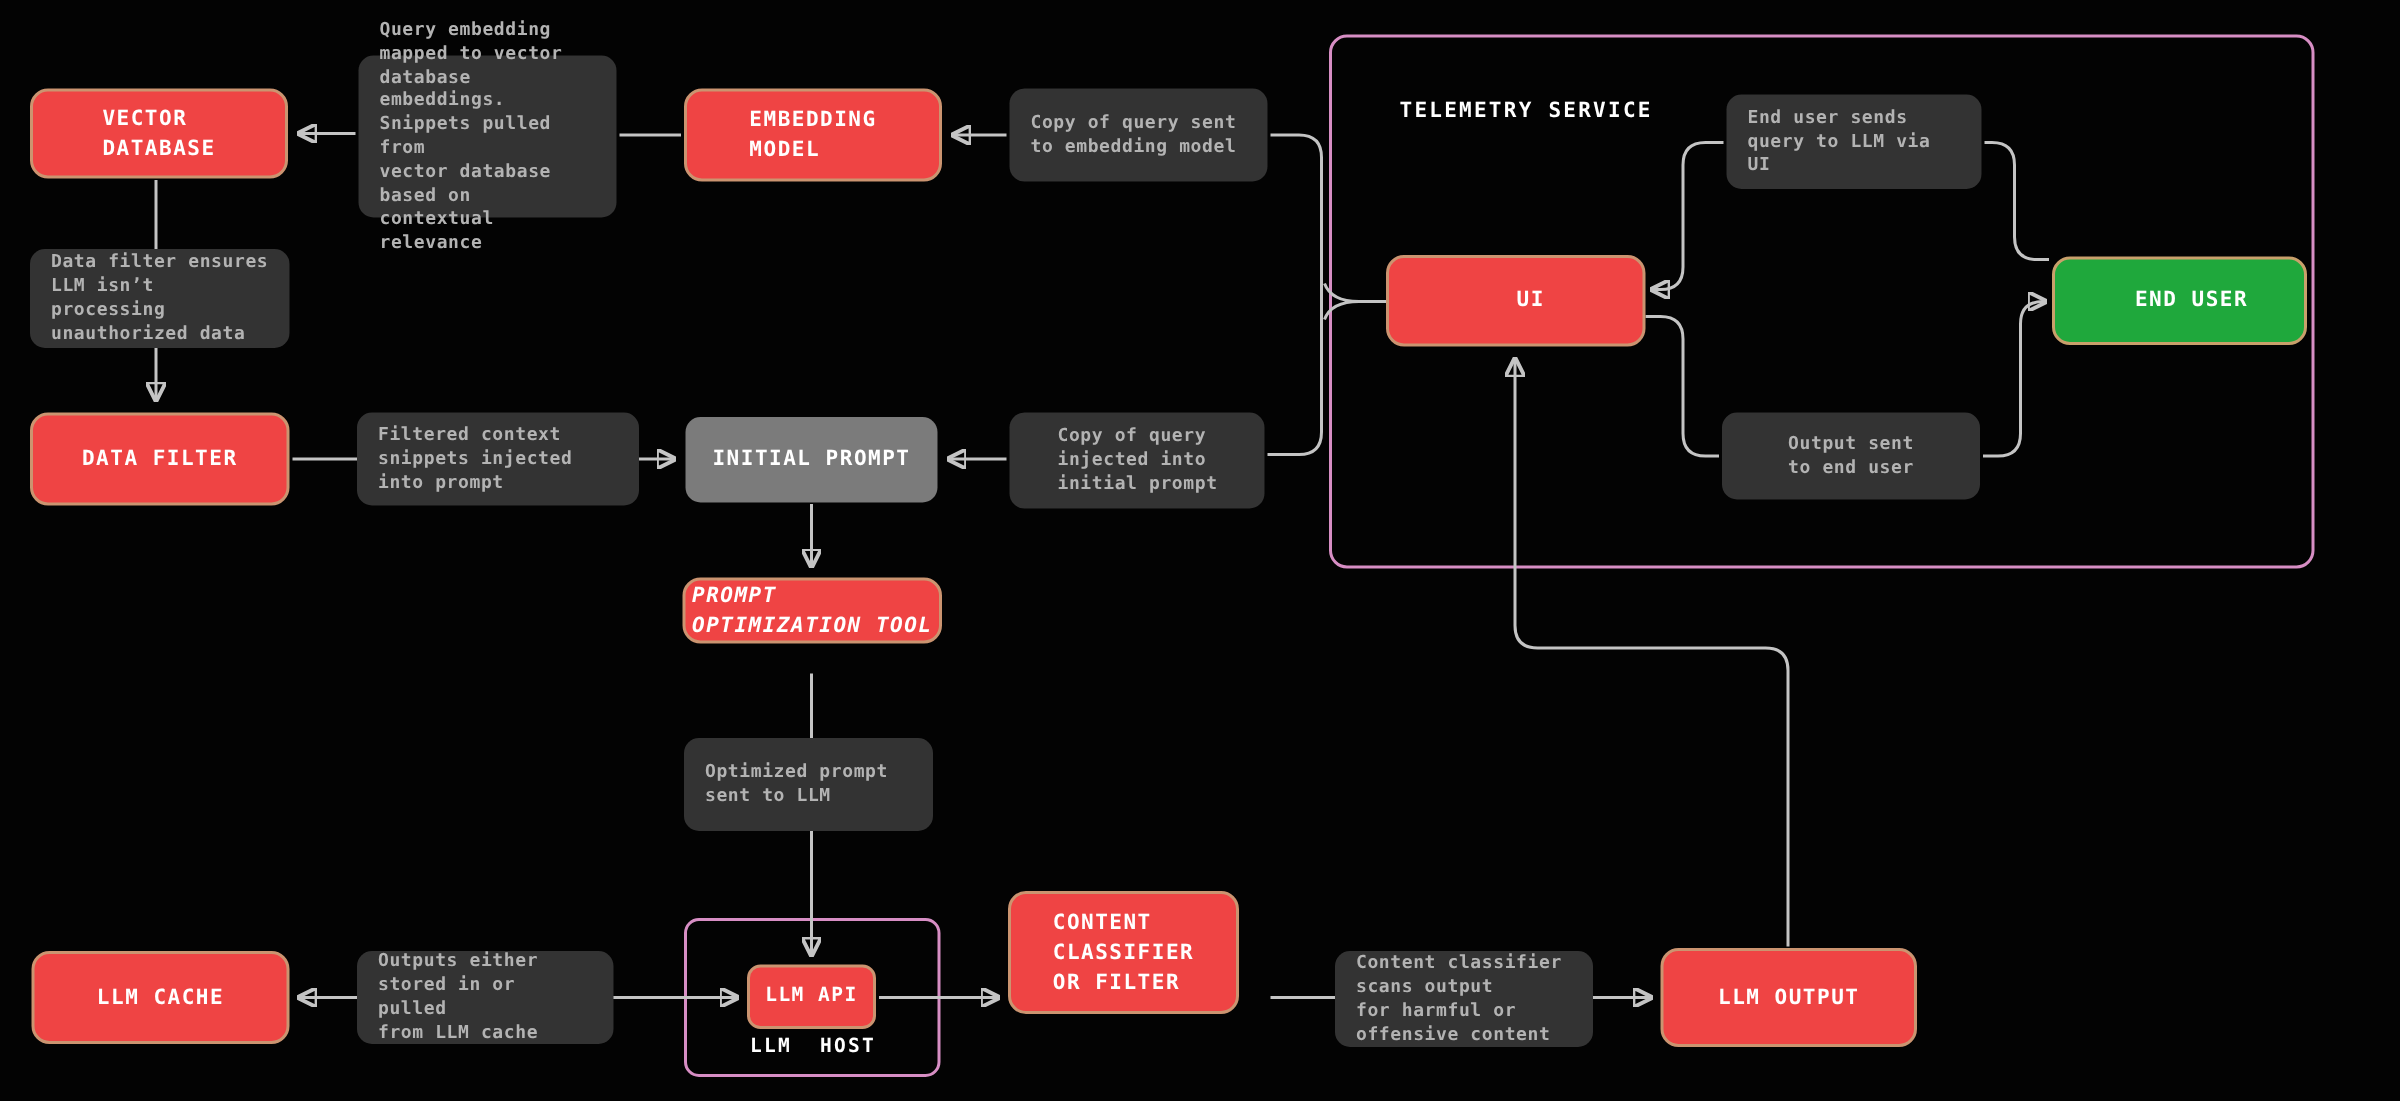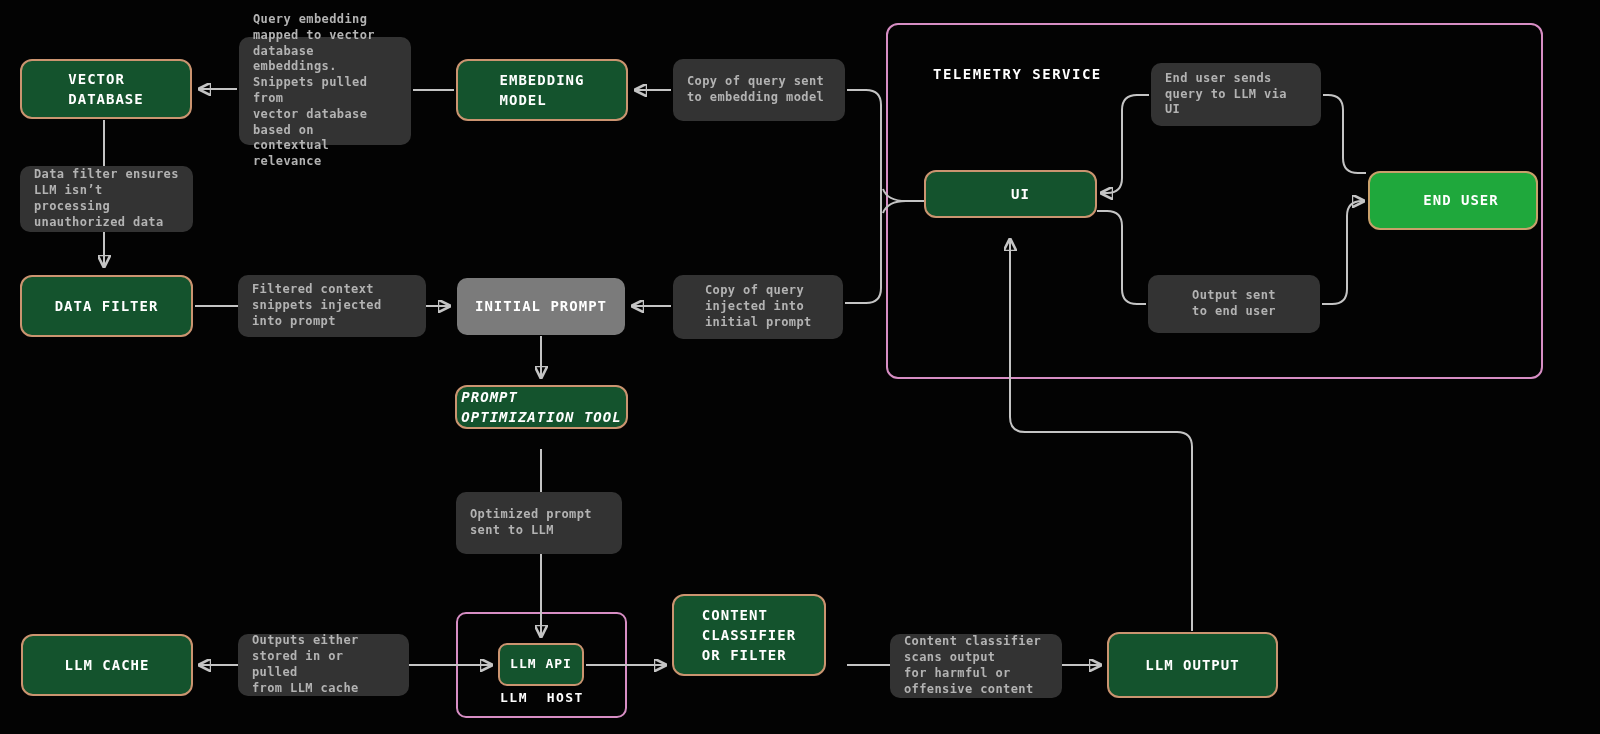--- a/index.html
+++ b/index.html
@@ -11,21 +11,21 @@
   
   .group{
     position:absolute;border:2px solid #d78ec4;border-radius:12px;
     background:transparent;z-index:1;box-sizing:border-box;
   }
   
   svg.wires{position:absolute;left:0;top:0;z-index:2;}
   svg.wires path{fill:none;stroke:#c4c4c4;stroke-width:2;}
   
   .node{
-    position:absolute;background:#14532d;border:2px solid #cb9470;border-radius:12px;
+    position:absolute;background:#ef4444;border:2px solid #cb9470;border-radius:12px;
     color:#fff;display:flex;align-items:center;justify-content:center;
     font-weight:bold;font-size:14px;line-height:1.45;letter-spacing:1px;
     z-index:3;box-sizing:border-box;
   }
   .node .lbl{white-space:pre-line;text-align:left;}
   .node.gray{background:#7b7b7b;border:none;}
   .node.green{background:#1fa83c;border:2px solid #c9a06b;}
   .node.small{font-size:13px;border-radius:9px;}
   
   .ann{
@@ -119,21 +119,21 @@
 to embedding model</span>
   </div>
 
   <div class="floating-label" style="left:933px;top:66px;">TELEMETRY SERVICE</div>
 
   <div class="ann" style="left:1151px;top:63px;width:170px;height:63px;">
     <span class="txt">End user sends
 query to LLM via UI</span>
   </div>
 
-  <div class="node" style="left:924px;top:170px;width:173px;height:48px;padding-left:20px;">
+  <div class="node" style="left:924px;top:170px;width:173px;height:61px;padding-left:20px;">
     <span class="lbl">UI</span>
   </div>
 
   <div class="node green" style="left:1368px;top:171px;width:170px;height:59px;padding-left:16px;">
     <span class="lbl">END USER</span>
   </div>
 
   <div class="ann center" style="left:1148px;top:275px;width:172px;height:58px;">
     <span class="txt">Output sent
 to end user</span>

